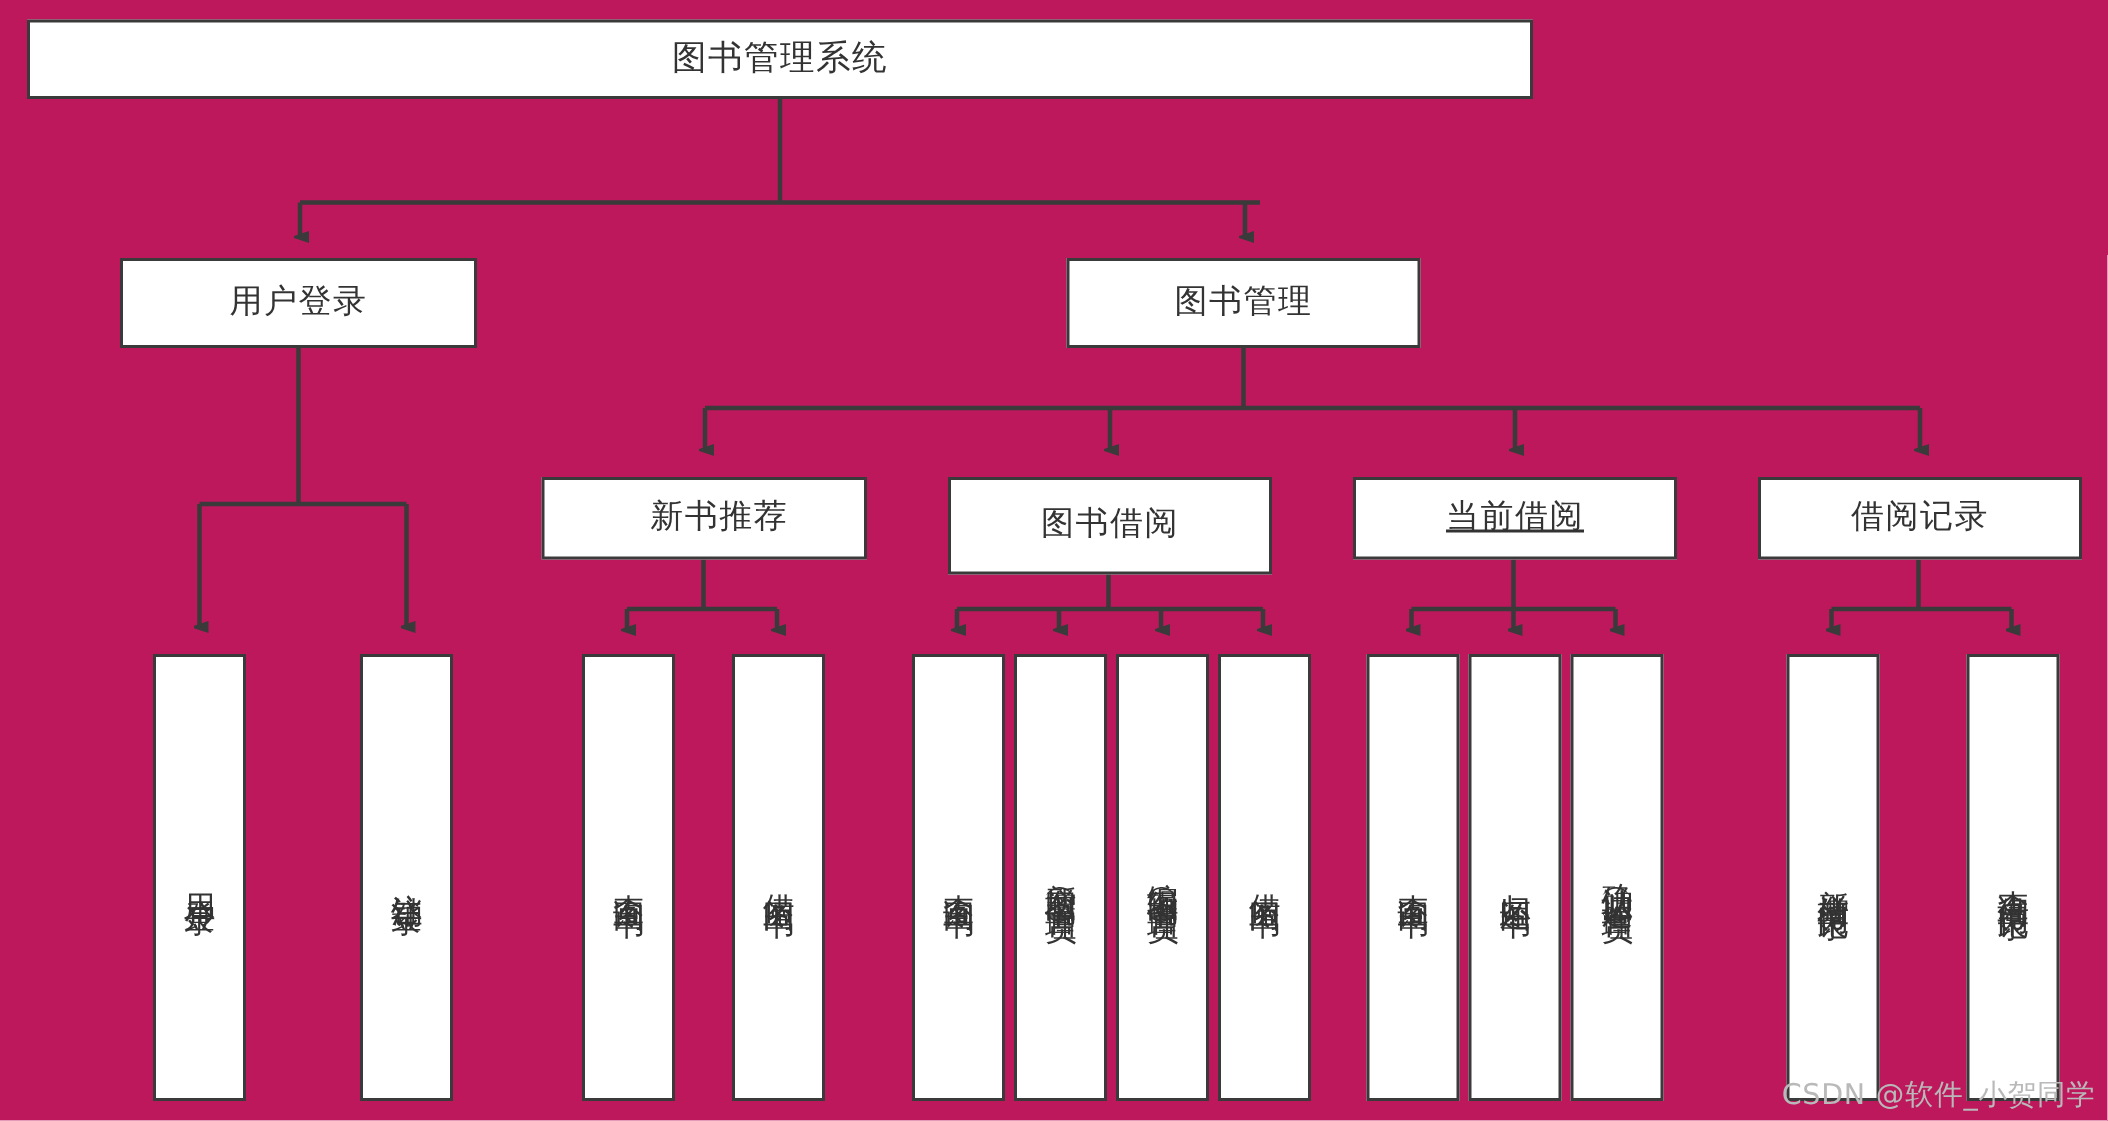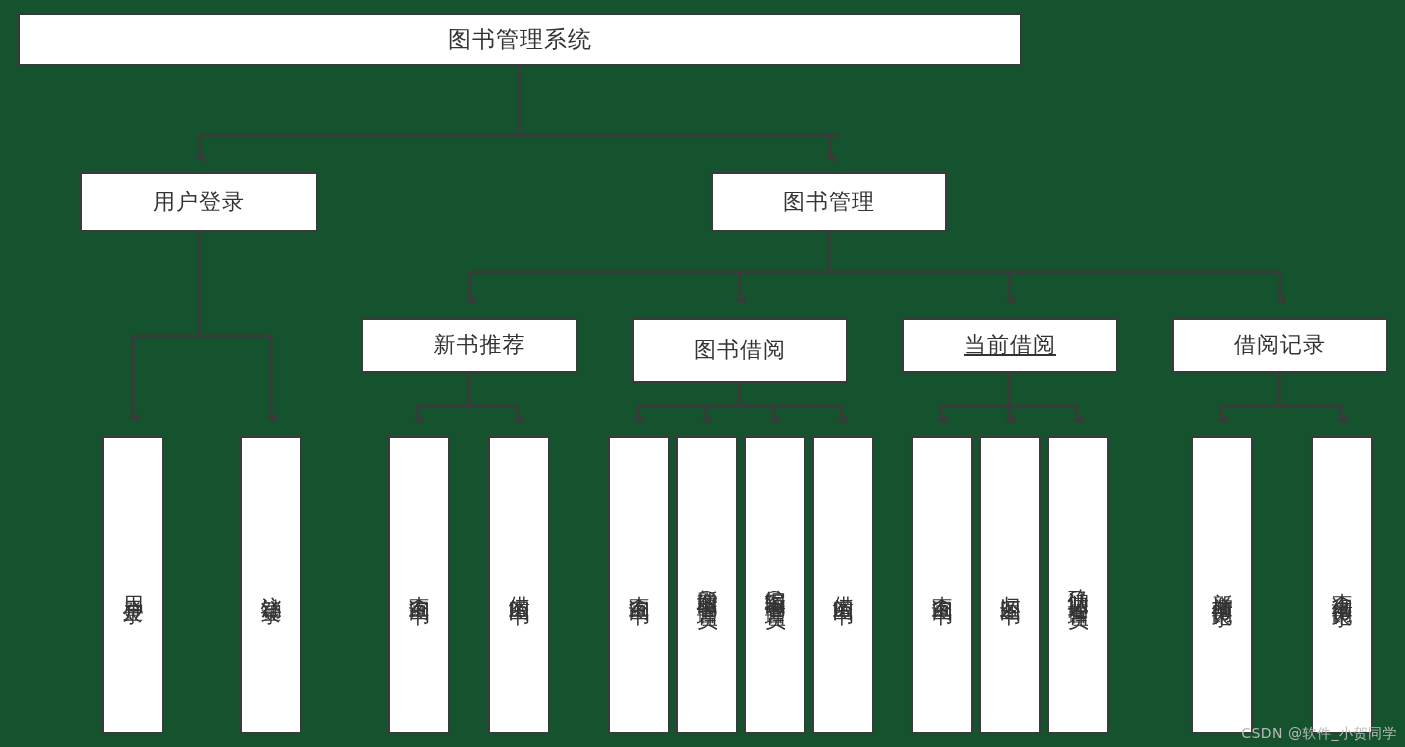--- a/index.html
+++ b/index.html
@@ -7,21 +7,21 @@
     padding: 0;
     background: #ffffff;
   }
   body {
     font-family: "DejaVu Sans", "Liberation Sans", sans-serif;
   }
   #canvas {
     position: relative;
     width: 1405px;
     height: 747px;
-    background: #14532d;
+    background: #be185d;
     overflow: hidden;
   }
   #wires {
     position: absolute;
     left: 0;
     top: 0;
     width: 1405px;
     height: 747px;
     pointer-events: none;
   }
@@ -55,21 +55,21 @@
   .node.vert .vtext {
     writing-mode: vertical-rl;
     text-orientation: upright;
     display: block;
     max-height: 100%;
   }
   .watermark {
     position: absolute;
     right: 8px;
     bottom: 4px;
-    font-size: 14px;
+    font-size: 19px;
     color: #b9b9b9;
     letter-spacing: 0.5px;
     white-space: nowrap;
     font-family: "DejaVu Sans", "Liberation Sans", sans-serif;
   }
 </style>
 </head>
 <body>
 
 <div id="canvas">

